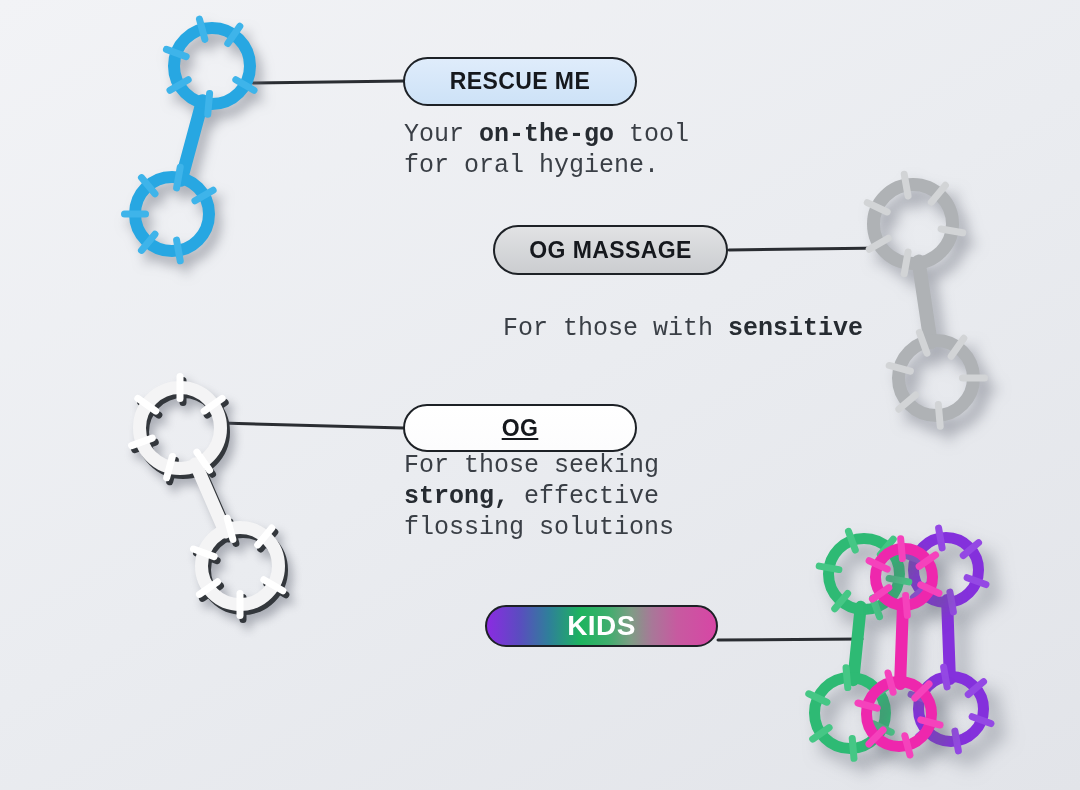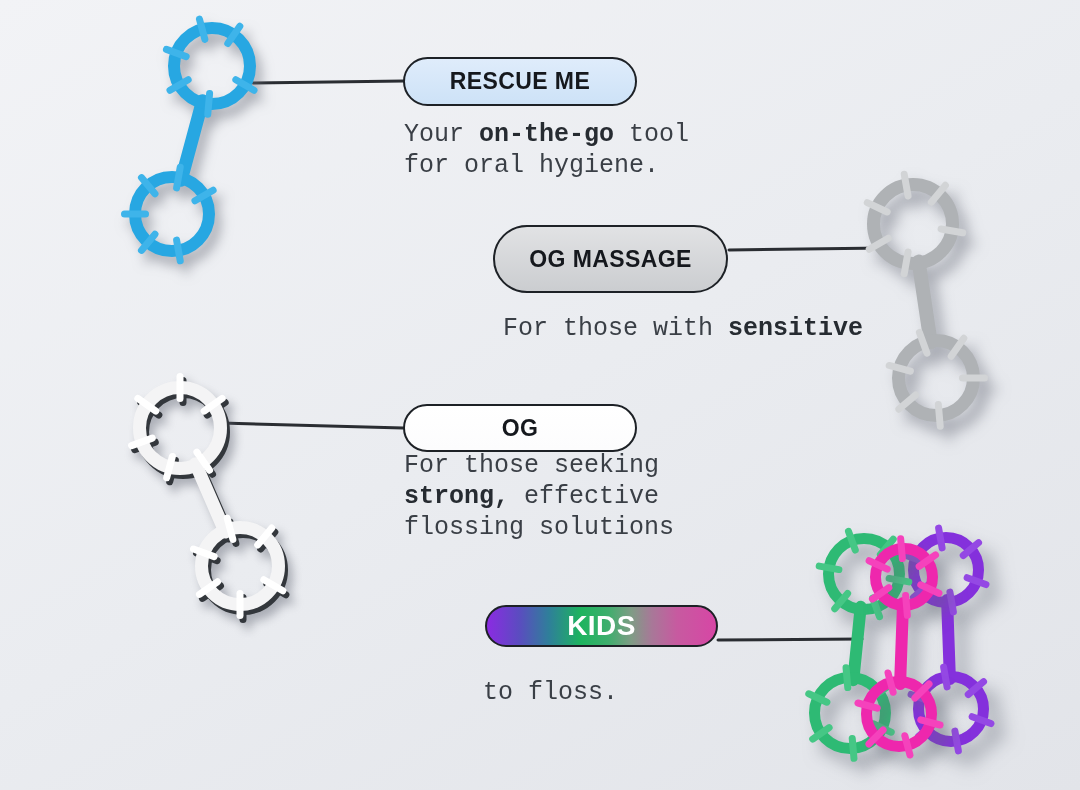--- a/index.html
+++ b/index.html
@@ -25,21 +25,21 @@
     position:absolute;
     font-size:25px;
     line-height:31px;
     color:#3a3f46;
     font-family:Liberation Mono, monospace;
   }
   .desc div{white-space:nowrap;}
   .desc .b{font-weight:bold;color:#262b31;}
   #pill-rescue-me {left:403px; top:57px;  width:234px; height:49px;}
   #desc-rescue-me {left:404px; top:119px;}
-  #pill-og-massage{left:493px; top:225px; width:235px; height:68px;}
+  #pill-og-massage{left:493px; top:225px; width:235px; height:50px;}
   #desc-og-massage{left:503px; top:294px;margin-top:19px;}
   #pill-og        {left:403px; top:404px; width:234px; height:48px;}
   #desc-og        {left:404px; top:450px;}
   #pill-kids      {left:485px; top:605px; width:233px; height:42px; font-size:28px;}
   #desc-kids      {left:483px; top:677px;}
 </style>
 </head>
 <body>
 
 <div id="canvas" style="background: linear-gradient(150deg, rgb(242, 243, 246) 0%, rgb(234, 236, 240) 50%, rgb(226, 228, 233) 100%);">
@@ -197,28 +197,27 @@
       <div><span>for oral hygiene.</span></div>
     </div>
 
   <div class="pill" id="pill-og-massage" style="color: rgb(21, 24, 29); border-color: rgb(29, 33, 38); background: linear-gradient(rgb(225, 226, 228), rgb(203, 205, 208));">
     <span class="pill-label">OG MASSAGE</span>
   </div>
   <div class="desc" id="desc-og-massage">
       <div><span>For those with </span><span class="b">sensitive</span></div>
     </div>
 
-  <div class="pill" id="pill-og" style="color: rgb(21, 24, 29); border-color: rgb(29, 33, 38); background: linear-gradient(rgb(255, 255, 255), rgb(252, 252, 253));">
+  <div class="pill" id="pill-og" style="color: rgb(21, 24, 29); border-color: rgb(29, 33, 38); background: linear-gradient(rgb(255, 255, 255), rgb(252, 252, 253)); text-decoration: underline;">
     <span class="pill-label">OG</span>
   </div>
   <div class="desc" id="desc-og">
       <div><span>For those seeking</span></div>
       <div><span class="b">strong,</span><span> effective</span></div>
       <div><span>flossing solutions</span></div>
     </div>
 
   <div class="pill" id="pill-kids" style="color: rgb(255, 255, 255); border-color: rgb(29, 33, 38); background: linear-gradient(90deg, rgb(139, 43, 226) 0%, rgb(91, 76, 192) 14%, rgb(47, 127, 154) 27%, rgb(29, 180, 94) 41%, rgb(63, 174, 109) 53%, rgb(127, 156, 133) 63%, rgb(168, 120, 152) 72%, rgb(199, 90, 160) 83%, rgb(215, 70, 165) 100%);">
     <span class="pill-label">KIDS</span>
   </div>
   <div class="desc" id="desc-kids">
-      <div><span>to floss.</span></div>
     </div>
 </div>
 
 </body></html>

